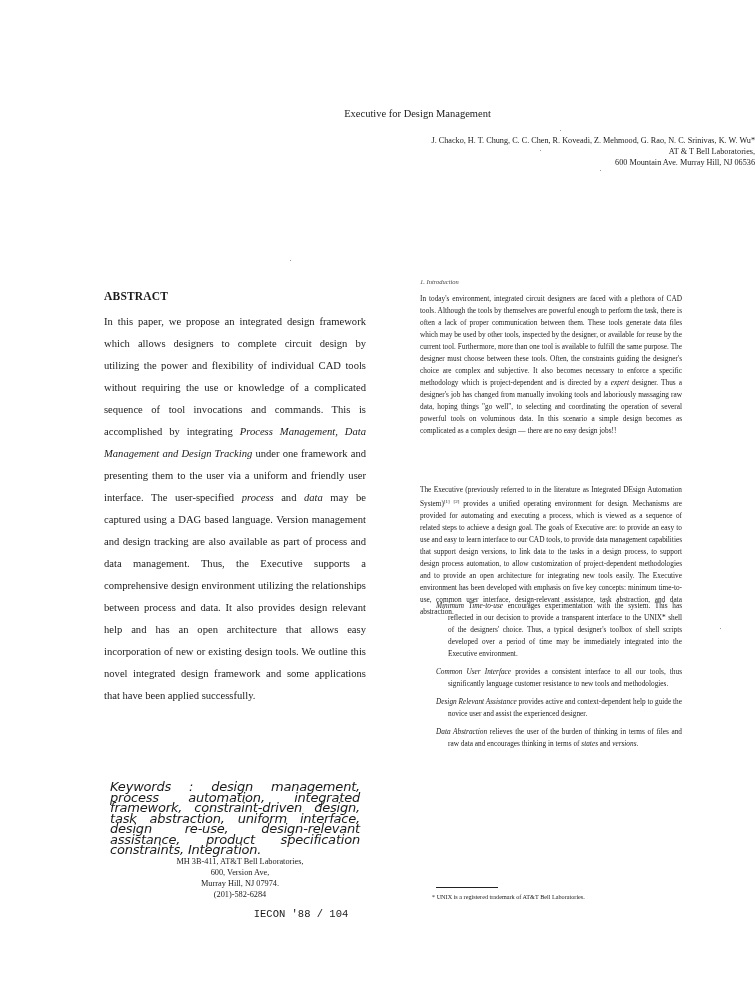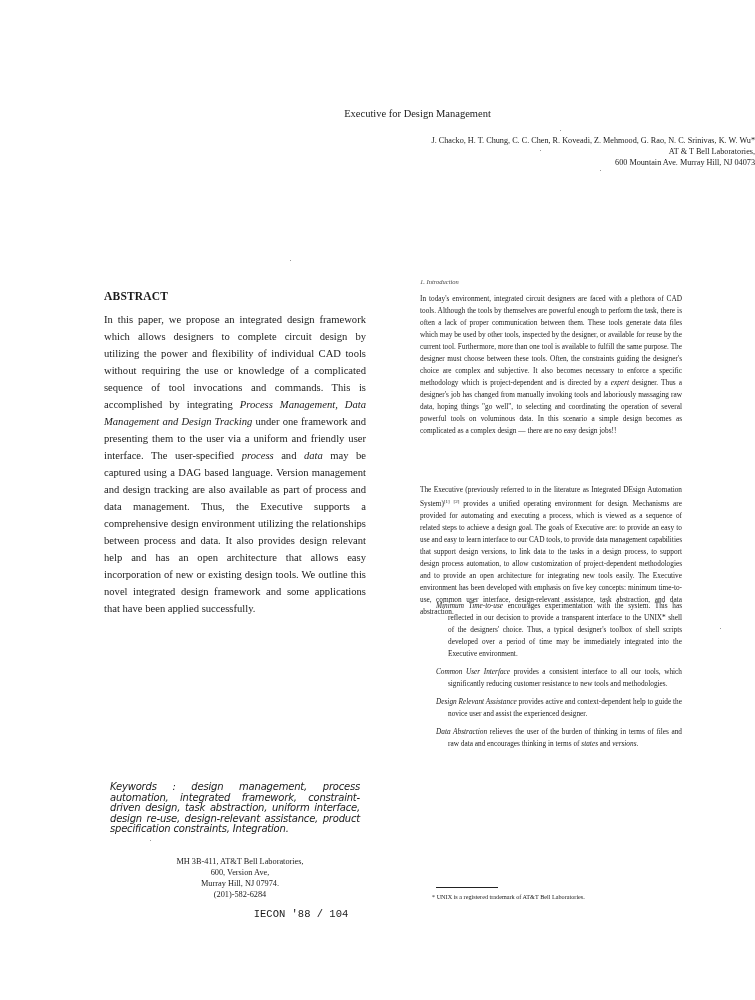--- a/index.html
+++ b/index.html
@@ -3,46 +3,46 @@
 <meta charset="utf-8">
 <style>
   html, body { margin: 0; padding: 0; background: #ffffff; }
   body { width: 755px; height: 1000px; position: relative; overflow: hidden; font-family: "Liberation Serif", "DejaVu Serif", serif; color: #1a1a1a; }
   .abs { position: absolute; }
   .title { left: 0; width: 755px; top: 108px; text-align: center; font-size: 10.5px; padding-left: 40px; }
   .authors { left: 0; width: 755px; top: 135px; text-align: right; font-size: 8.2px; line-height: 11px; }
   .left-col { left: 104px; width: 262px; }
   .right-col { left: 420px; width: 262px; }
   .abstract-head { top: 290px; font-weight: bold; font-size: 11.5px; letter-spacing: 0.2px; }
-  .abstract-body { top: 311px; font-size: 10.6px; line-height: 17px; text-align: justify; }
+  .abstract-body { top: 311px; font-size: 10.6px; line-height: 22px; text-align: justify; }
   .section-head { top: 278px; font-size: 6.5px; font-style: italic; color: #444; }
   .rbody { font-size: 7.3px; line-height: 12px; text-align: justify; }
   .p1 { top: 293px; }
   .p2 { top: 484px; }
   .concepts { top: 600px; }
   .concept { margin: 0 0 6px 16px; padding-left: 12px; text-indent: -12px; }
   .concept .term { font-style: italic; }
-  .keywords { top: 782px; left: 110px; width: 250px; font-size: 10px; line-height: 10.5px; font-style: italic; text-align: justify; font-family: "DejaVu Sans", sans-serif; letter-spacing: -0.2px; }
+  .keywords { top: 782px; left: 110px; width: 250px; font-size: 13px; line-height: 10.5px; font-style: italic; text-align: justify; font-family: "DejaVu Sans", sans-serif; letter-spacing: -0.2px; }
   .address { top: 856px; left: 140px; width: 200px; text-align: center; font-size: 8.3px; line-height: 11px; }
   .fn-rule { top: 887px; left: 436px; width: 62px; height: 1px; background: #222; }
   .footnote { top: 893px; left: 432px; width: 280px; font-size: 6.2px; }
   .footer { top: 908px; left: 0; width: 602px; text-align: center; font-family: Liberation Mono, monospace; font-size: 10.5px; }
   em { font-style: italic; }
   sup { font-size: 5px; }
   .speck { position: absolute; width: 1px; height: 1px; background: #999; }
 </style>
 </head>
 <body>
 
 <div class="abs title">Executive for Design Management</div>
 
 <div class="abs authors">
   <div>J. Chacko, H. T. Chung, C. C. Chen, R. Koveadi, Z. Mehmood, G. Rao, N. C. Srinivas, K. W. Wu*</div>
   <div>AT &amp; T Bell Laboratories,</div>
-  <div>600 Mountain Ave. Murray Hill, NJ 04073</div>
+  <div>600 Mountain Ave. Murray Hill, NJ 06536</div>
 </div>
 
 <div class="abs left-col abstract-head">ABSTRACT</div>
 <div class="abs left-col abstract-body"><span>In this paper, we propose an integrated design framework which allows designers to complete circuit design by utilizing the power and flexibility of individual CAD tools without requiring the use or knowledge of a complicated sequence of tool invocations and commands. This is accomplished by integrating </span><em>Process Management, Data Management and Design Tracking</em><span> under one framework and presenting them to the user via a uniform and friendly user interface. The user-specified </span><em>process</em><span> and </span><em>data</em><span> may be captured using a DAG based language. Version management and design tracking are also available as part of process and data management. Thus, the Executive supports a comprehensive design environment utilizing the relationships between process and data. It also provides design relevant help and has an open architecture that allows easy incorporation of new or existing design tools. We outline this novel integrated design framework and some applications that have been applied successfully.</span></div>
 
 <div class="abs keywords">Keywords : design management, process automation, integrated framework, constraint-driven design, task abstraction, uniform interface, design re-use, design-relevant assistance, product specification constraints, Integration.</div>
 
 <div class="abs address">
   <div>MH 3B-411, AT&amp;T Bell Laboratories,</div>
   <div>600, Version Ave,</div>
@@ -51,21 +51,21 @@
 </div>
 
 <div class="abs right-col section-head">1. Introduction</div>
 
 <div class="abs right-col rbody p1"><span>In today's environment, integrated circuit designers are faced with a plethora of CAD tools. Although the tools by themselves are powerful enough to perform the task, there is often a lack of proper communication between them. These tools generate data files which may be used by other tools, inspected by the designer, or available for reuse by the current tool. Furthermore, more than one tool is available to fulfill the same purpose. The designer must choose between these tools. Often, the constraints guiding the designer's choice are complex and subjective. It also becomes necessary to enforce a specific methodology which is project-dependent and is directed by a </span><em>expert</em><span> designer. Thus a designer's job has changed from manually invoking tools and laboriously massaging raw data, hoping things "go well", to selecting and coordinating the operation of several powerful tools on voluminous data. In this scenario a simple design becomes as complicated as a complex design — there are no easy design jobs!!</span></div>
 
 <div class="abs right-col rbody p2"><span>The Executive (previously referred to in the literature as Integrated DEsign Automation System)</span><sup>[1]</sup> <sup>[2]</sup><span> provides a unified operating environment for design. Mechanisms are provided for automating and executing a process, which is viewed as a sequence of related steps to achieve a design goal. The goals of Executive are: to provide an easy to use and easy to learn interface to our CAD tools, to provide data management capabilities that support design versions, to link data to the tasks in a design process, to support design process automation, to allow customization of project-dependent methodologies and to provide an open architecture for integrating new tools easily. The Executive environment has been developed with emphasis on five key concepts: minimum time-to-use, common user interface, design-relevant assistance, task abstraction, and data abstraction.</span></div>
 
 <div class="abs right-col rbody concepts">
   <div class="concept"><span class="term">Minimum Time-to-use</span><span> encourages experimentation with the system. This has reflected in our decision to provide a transparent interface to the UNIX* shell of the designers' choice. Thus, a typical designer's toolbox of shell scripts developed over a period of time may be immediately integrated into the Executive environment.</span></div>
-  <div class="concept"><span class="term">Common User Interface</span><span> provides a consistent interface to all our tools, which significantly reducing customer resistance to new tools and methodologies.</span></div>
+  <div class="concept"><span class="term">Common User Interface</span><span> provides a consistent interface to all our tools, thus significantly language customer resistance to new tools and methodologies.</span></div>
   <div class="concept"><span class="term">Design Relevant Assistance</span><span> provides active and context-dependent help to guide the novice user and assist the experienced designer.</span></div>
   <div class="concept"><span class="term">Data Abstraction</span><span> relieves the user of the burden of thinking in terms of files and raw data and encourages thinking in terms of </span><em>states</em><span> and </span><em>versions</em><span>.</span></div>
 </div>
 
 <div class="abs fn-rule"></div>
 <div class="abs footnote">* UNIX is a registered trademark of AT&amp;T Bell Laboratories.</div>
 
 <div class="abs footer">IECON '88 / 104</div>
 
 <div class="speck" style="left:540px;top:150px"></div>

